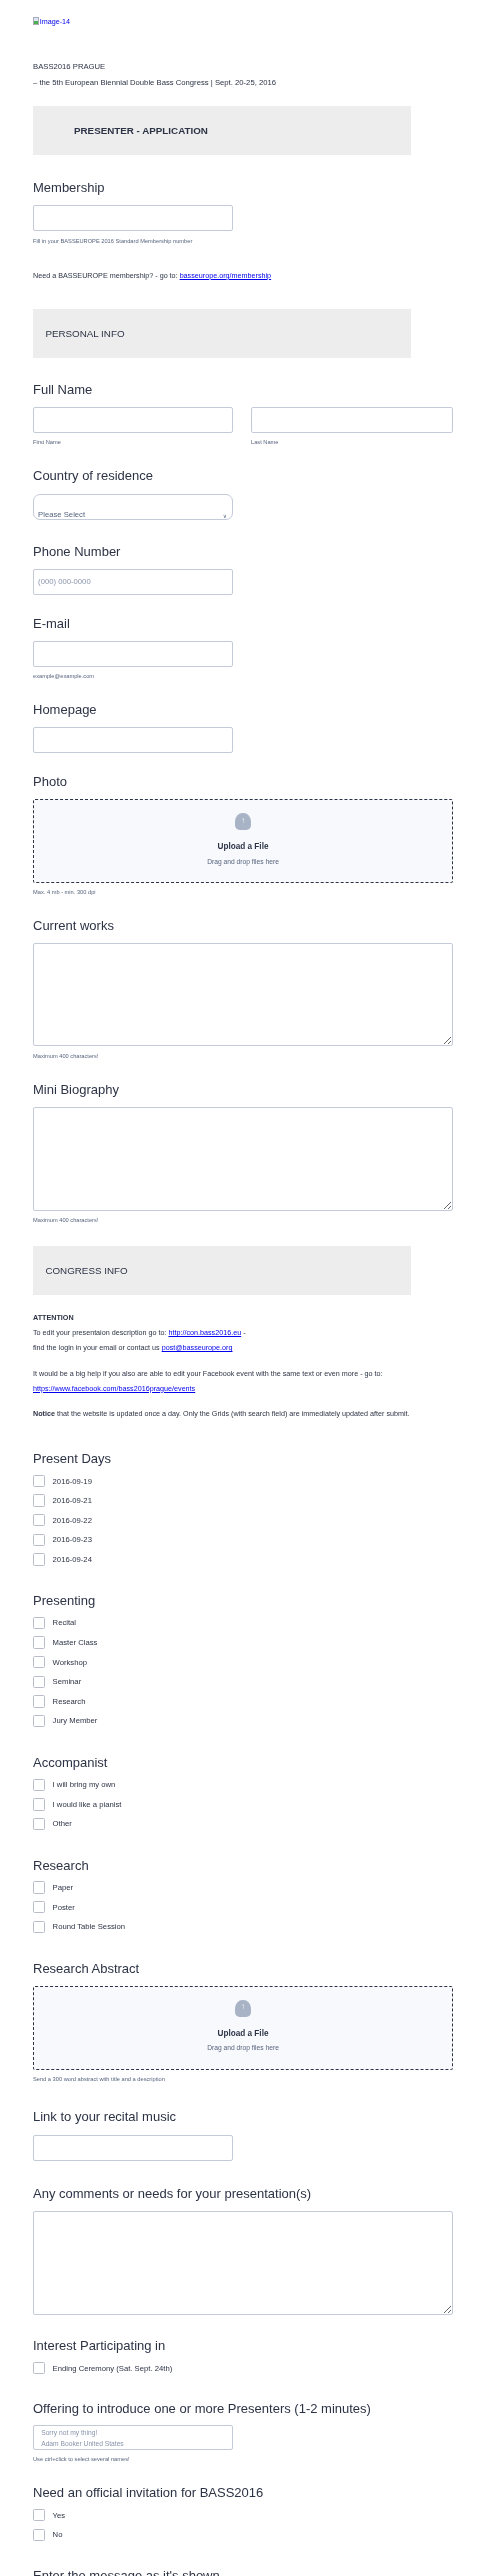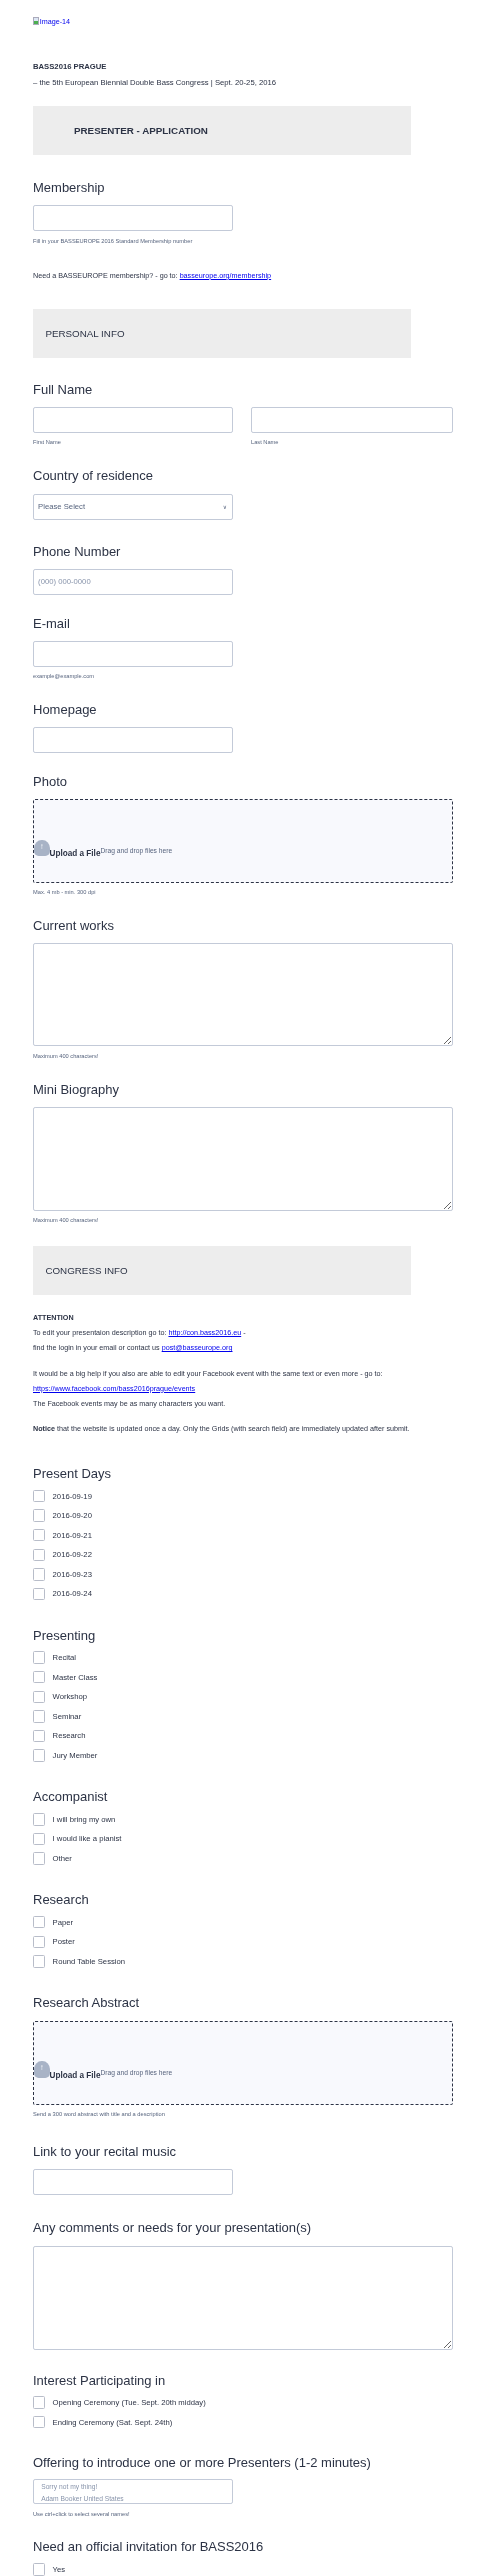--- a/index.html
+++ b/index.html
@@ -3,32 +3,32 @@
 <meta charset="utf-8">
 <style>
   * { box-sizing: border-box; }
   html, body { margin: 0; padding: 0; }
   body { width: 479px; background: #f1f2fa; font-family: "Liberation Sans", sans-serif; color: #2c3345; }
   .page { background: #fff; width: 479px; padding: 0 0 20.6px 0; }
   .inner { padding: 0 26px 0 33px; }
   .broken-img { display: inline-flex; align-items: center; color: #0000ee; font-size: 7.2px; text-decoration: none; }
   .broken-img .bi { display: inline-block; width: 6.2px; height: 7.2px; border: 0.5px solid #aab; background: linear-gradient(180deg,#dde7f5 55%,#4caf50 55%); margin-right: 0.5px; }
   .top-img { padding-top: 16.5px; height: 62px; }
-  .event-title { font-weight: bold; font-size: 7.7px; margin-top: 0; }
+  .event-title { font-weight: normal; font-size: 7.7px; margin-top: 0; }
   .event-sub { font-size: 7.7px; margin-top: 7.2px; }
   .section-box { width: 378px; background: #ededed; padding: 0 12.4px; height: 49px; display: flex; align-items: center; font-size: 9.8px; }
   .section-box.bold { font-weight: bold; padding-left: 41px; }
   .field { margin-top: 0; }
   .label { font-size: 13px; color: #2c3345; margin-bottom: 10.3px; }
   .input { height: 26px; border: 0.5px solid #c3cad8; border-radius: 2.1px; background: #fff; }
   .half { width: 200px; }
   .sub { font-size: 5.7px; color: #57647e; margin-top: 5.2px; line-height: 9.3px; }
-  .select { display: flex; align-items: center; justify-content: space-between; padding: 0 5.2px 0 4.1px; font-size: 7.7px; color: #57647e; }
+  .select { display: flex; align-items: flex-end; justify-content: space-between; padding: 0 5.2px 0 4.1px; font-size: 7.7px; color: #57647e; border-radius: 7px; }
   .placeholder { color: #8894ab; font-size: 7.7px; padding-left: 4.1px; display: flex; align-items: center; }
-  .upload { width: 420px; height: 84px; border: 0.5px dashed #2c3345; border-radius: 2.1px; background: #f8f9fd; display: flex; flex-direction: row; align-items: center; padding-top: 13.4px; }
+  .upload { width: 420px; height: 84px; border: 0.5px dashed #2c3345; border-radius: 2.1px; background: #f8f9fd; display: flex; flex-direction: column; align-items: center; padding-top: 13.4px; }
   .cloud { width: 15.5px; height: 16.5px; border-radius: 50% 50% 30% 30%; background: #a8b3c6; position: relative; }
   .cloud::after { content: "↑"; position: absolute; left: 0; right: 0; top: 2.1px; text-align: center; color: #fff; font-size: 8.2px; }
   .upload-title { font-weight: bold; font-size: 8.2px; margin-top: 12.4px; }
   .upload-sub { font-size: 6.7px; color: #57647e; margin-top: 6.2px; }
   textarea.ta { display: block; resize: vertical; border: 0.5px solid #c3cad8; border-radius: 2.1px; width: 420px; }
   .cb-row { display: flex; align-items: center; height: 19.6px; font-size: 7.7px; }
   .cb { width: 12.4px; height: 12.4px; border: 0.5px solid #b8bdc9; border-radius: 1.5px; margin-right: 7.2px; background: #fff; }
   a.link { color: #0000ee; text-decoration: underline; text-align: right; }
   .info p { margin: 0; font-size: 7.2px; line-height: 15px; }
   .listbox { width: 200px; height: 25px; border: 0.5px solid #c3cad8; border-radius: 2.1px; overflow: hidden; padding: 1px 7.2px; font-size: 6.7px; color: #8894ab; line-height: 11.3px; }
@@ -146,34 +146,29 @@
     <div class="section-box">
         <span>CONGRESS INFO</span>
       </div>
 
     <div style="height:15.5px"></div>
     <div class="info">
       <p style="font-weight:bold">ATTENTION</p>
       <p><span>To edit your presentaion description go to: </span><a class="link" href="#">http://con.bass2016.eu</a><span> -</span></p>
       <p><span>find the login in your email or contact us </span><a class="link" href="#">post@basseurope.org</a></p>
       <p style="margin-top:10.3px"><span>It would be a big help if you also are able to edit your Facebook event with the same text or even more - go to: </span><a class="link" href="#">https://www.facebook.com/bass2016prague/events</a></p>
-      <p>The Facebook events may be as many characters you want.</p>
       <p style="margin-top:10.3px"><b>Notice</b><span> that the website is updated once a day. Only the Grids (with search field) are immediately updated after submit.</span></p>
     </div>
 
     <div style="height:30px"></div>
     <div class="field">
       <div class="label" style="margin-bottom:5.2px">Present Days</div>
       <div class="cb-row">
           <span class="cb"></span>
           <span>2016-09-19</span>
-        </div>
-      <div class="cb-row">
-          <span class="cb"></span>
-          <span>2016-09-20</span>
         </div>
       <div class="cb-row">
           <span class="cb"></span>
           <span>2016-09-21</span>
         </div>
       <div class="cb-row">
           <span class="cb"></span>
           <span>2016-09-22</span>
         </div>
       <div class="cb-row">
@@ -270,24 +265,20 @@
     <div class="field">
       <div class="label">Any comments or needs for your presentation(s)</div>
       <textarea class="ta" style="height: 104px;"></textarea>
     </div>
 
     <div style="height:23px"></div>
     <div class="field">
       <div class="label" style="margin-bottom:5.2px">Interest Participating in</div>
       <div class="cb-row">
           <span class="cb"></span>
-          <span>Opening Ceremony (Tue. Sept. 20th midday)</span>
-        </div>
-      <div class="cb-row">
-          <span class="cb"></span>
           <span>Ending Ceremony (Sat. Sept. 24th)</span>
         </div>
     </div>
 
     <div style="height:23px"></div>
     <div class="field">
       <div class="label" style="margin-bottom:9.3px">Offering to introduce one or more Presenters (1-2 minutes)</div>
       <div class="listbox">
         <div>Sorry not my thing!</div>
         <div>Adam Booker United States</div>

